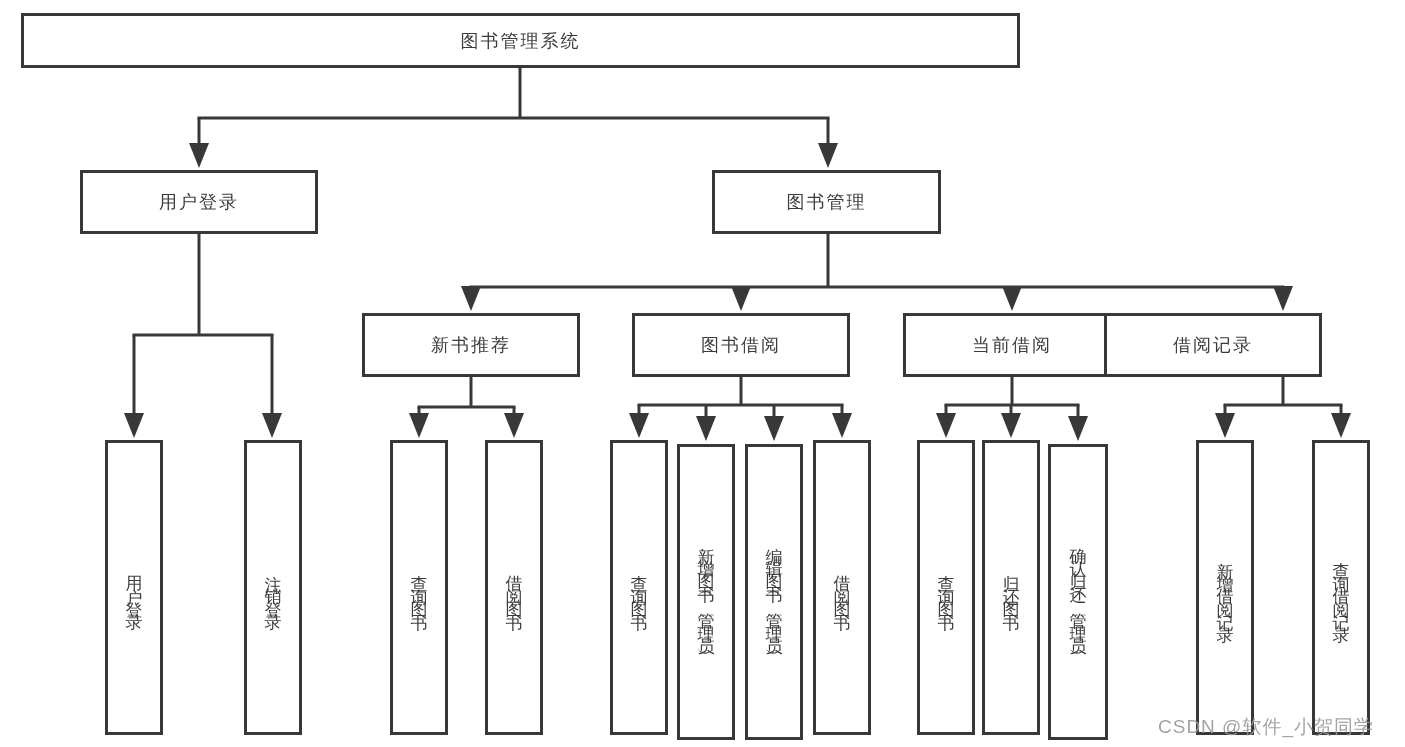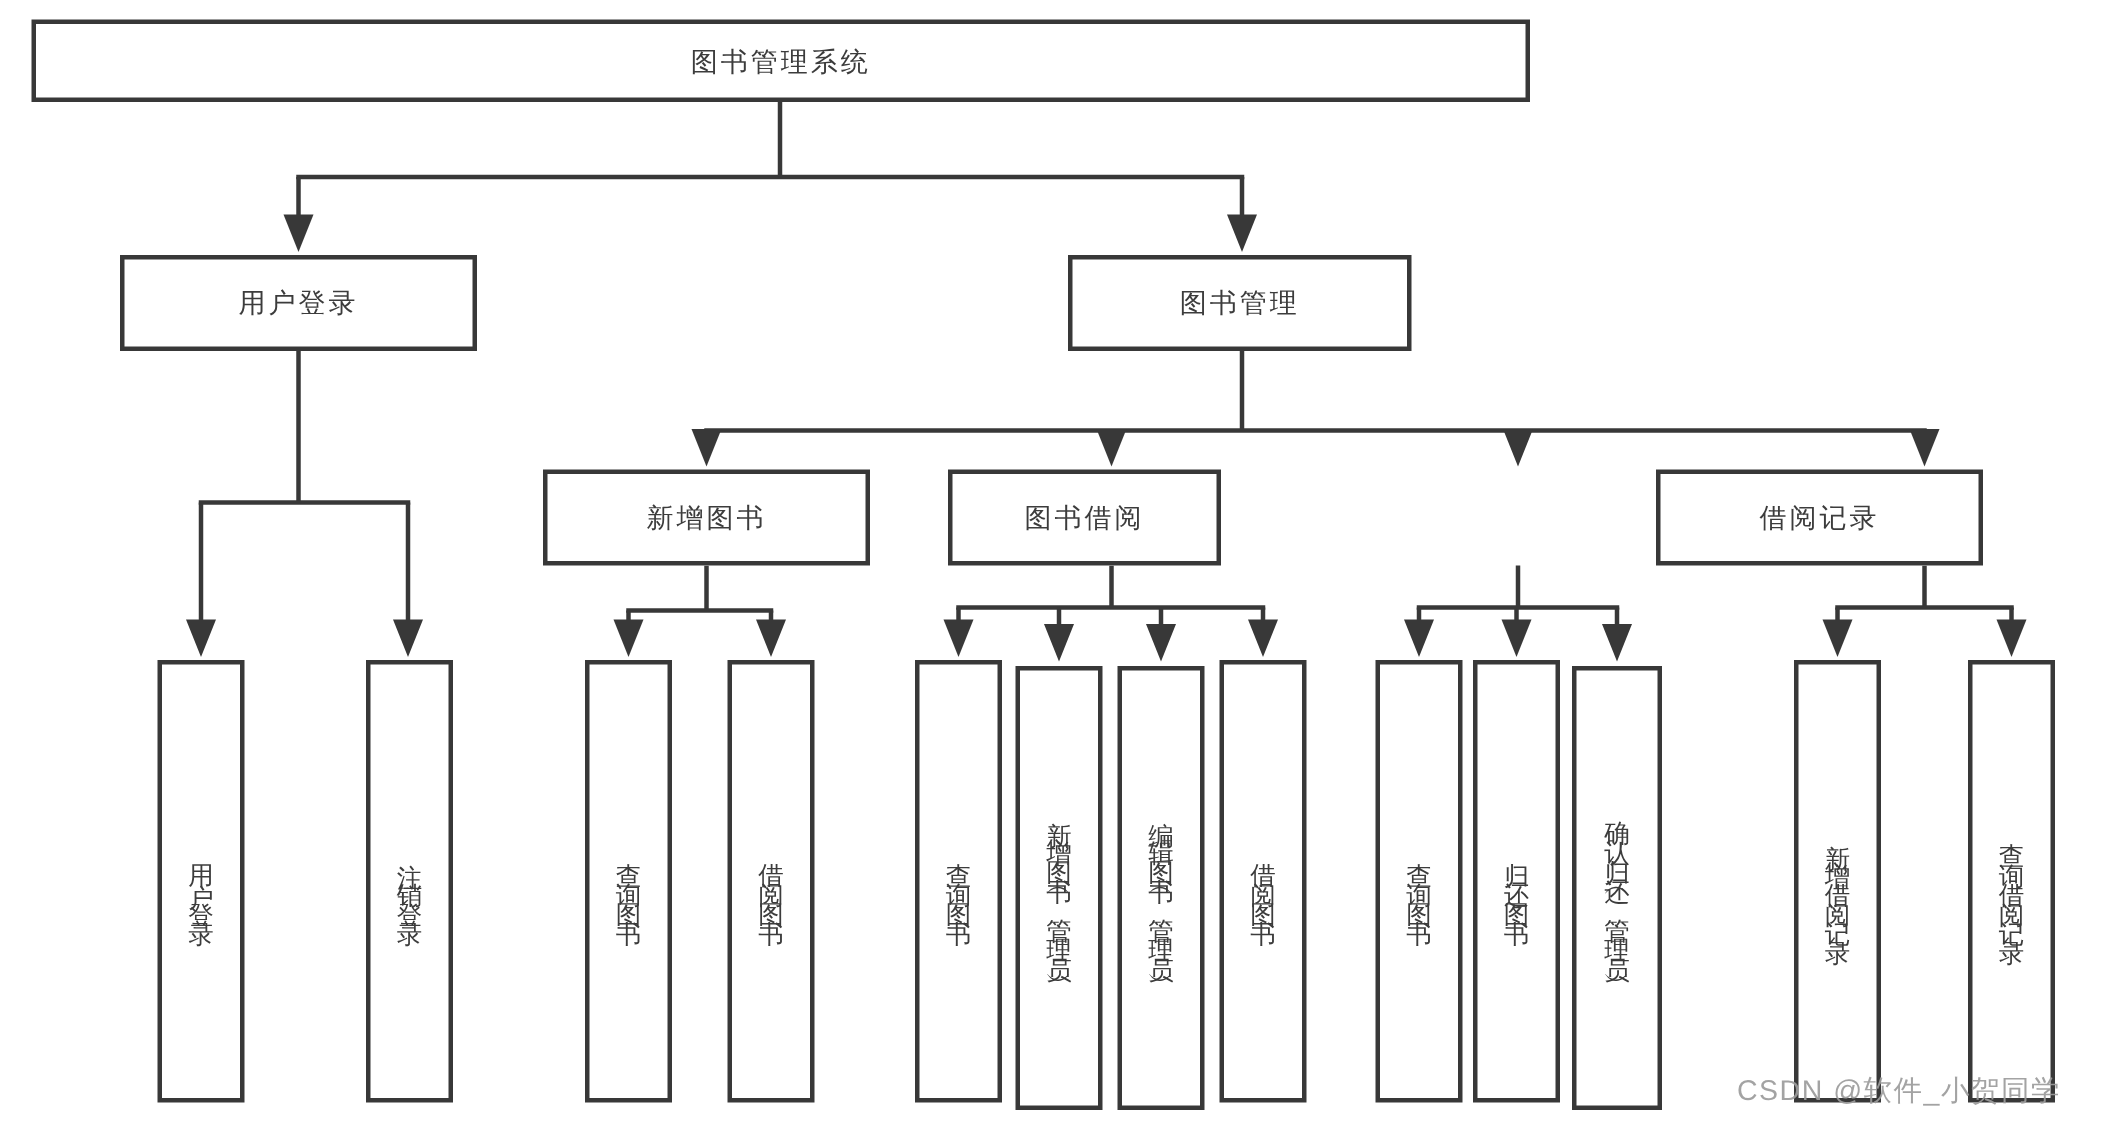--- a/index.html
+++ b/index.html
@@ -110,24 +110,27 @@
   </div>
 
   <div class="hbox" style="left:80px;top:170px;width:238px;height:64px">
     <span>用户登录</span>
   </div>
   <div class="hbox" style="left:712px;top:170px;width:229px;height:64px">
     <span>图书管理</span>
   </div>
 
   <div class="hbox" style="left:362px;top:313px;width:218px;height:64px">
-    <span>新增图书</span>
+    <span>新书推荐</span>
   </div>
-  <div class="hbox" style="left:632px;top:313px;width:182px;height:64px">
+  <div class="hbox" style="left:632px;top:313px;width:218px;height:64px">
     <span>图书借阅</span>
+  </div>
+  <div class="hbox" style="left:903px;top:313px;width:218px;height:64px">
+    <span>当前借阅</span>
   </div>
   <div class="hbox" style="left:1104px;top:313px;width:218px;height:64px">
     <span>借阅记录</span>
   </div>
 
   <div class="vbox" style="left:105px;top:440px;width:58px;height:295px">
     <span class="vlbl">用户登录</span>
   </div>
   <div class="vbox" style="left:244px;top:440px;width:58px;height:295px">
     <span class="vlbl">注销登录</span>

